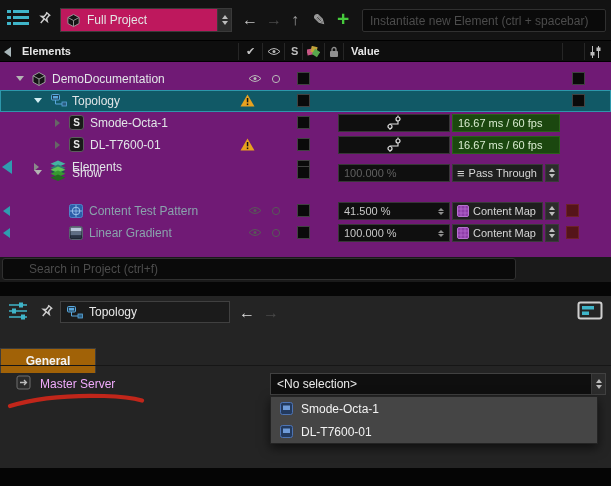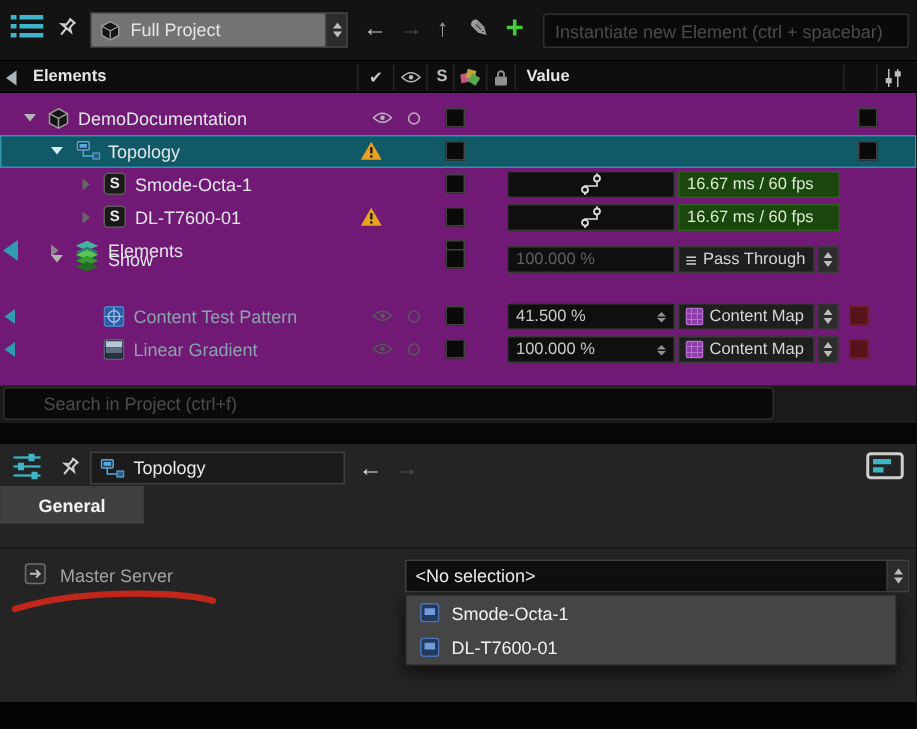--- a/index.html
+++ b/index.html
@@ -5,21 +5,21 @@
   *{margin:0;padding:0;box-sizing:border-box}
   html,body{background:#000}
   body{font-family:"Liberation Sans",sans-serif}
   #app{position:relative;width:611px;height:486px;background:#1e1e1e;overflow:hidden}
   .abs{position:absolute}
   .icon{position:absolute;display:flex;align-items:center;justify-content:center}
 
   
   #toolbar{position:absolute;left:0;top:0;width:611px;height:41px;background:#131313;border-bottom:1px solid #000}
   .navglyph{font-size:16px;font-weight:bold;line-height:1;cursor:default}
-  #proj-select{position:absolute;left:60px;top:8px;width:172px;height:24px;background:#737373;border:1px solid #3a3a3a;display:flex;align-items:center;padding-left:5px}
+  #proj-select{position:absolute;left:60px;top:8px;width:172px;height:24px;background:#be185d;border:1px solid #3a3a3a;display:flex;align-items:center;padding-left:5px}
   #proj-select .lbl{color:#e4e4e4;font-size:12px;margin-left:6px;flex:1}
   .combo-step{width:14px;align-self:stretch;background:#2c2c2c;border-left:1px solid #3a3a3a;display:flex;flex-direction:column;align-items:center;justify-content:center;gap:2px;margin-left:auto}
   .tri-up{width:0;height:0;border-left:3.5px solid transparent;border-right:3.5px solid transparent;border-bottom:4px solid #bdbdbd}
   .tri-dn{width:0;height:0;border-left:3.5px solid transparent;border-right:3.5px solid transparent;border-top:4px solid #bdbdbd}
   .txtinput{background:#0a0a0a;border:1px solid #303030;border-radius:2px;color:#cfcfcf;font-size:12px;padding:0 7px;font-family:inherit;outline:none}
   .txtinput::placeholder{color:#4c4c4c}
 
   
   #elhead{position:absolute;left:0;top:41px;width:611px;height:21px;background:#0e0e0e;border-bottom:1px solid #000}
   .coltitle{position:absolute;font-size:11px;font-weight:bold;color:#e6e6e6;top:4px}
@@ -53,23 +53,23 @@
   .menu-glyph{color:#cfcfcf;font-size:13px;font-weight:bold;line-height:1}
 
   
   #searchbar{position:absolute;left:0;top:257px;width:611px;height:25px;background:#1a1a1a}
   
   #divider{position:absolute;left:0;top:282px;width:611px;height:14px;background:#060606}
 
   
   #inspector{position:absolute;left:0;top:296px;width:611px;height:172px;background:#242424}
   #crumbbox{position:absolute;left:60px;top:5px;width:170px;height:22px;background:#1b1b1b;border:1px solid #404040;display:flex;align-items:center;gap:6px;padding:0 6px;color:#e8e8e8;font-size:12px}
-  #tab-general{position:absolute;left:0;top:28px;width:96px;height:25px;background:#404040;border:1px solid #3c3c3c;border-bottom:none;color:#f2f2f2;font-weight:bold;font-size:12px;display:flex;align-items:center;justify-content:center}
+  #tab-general{position:absolute;left:0;top:52px;width:96px;height:25px;background:#a16207;border:1px solid #3c3c3c;border-bottom:none;color:#f2f2f2;font-weight:bold;font-size:12px;display:flex;align-items:center;justify-content:center}
   #tabline{position:absolute;left:0;top:69px;width:611px;height:1px;background:#161616}
-  #ms-label{position:absolute;left:40px;top:81px;font-size:12px;color:#a3a3a3}
+  #ms-label{position:absolute;left:40px;top:81px;font-size:12px;color:#f0abfc}
   #ms-select{position:absolute;left:270px;top:77px;width:336px;height:22px;background:#0f0f0f;border:1px solid #414141;display:flex;align-items:center;padding-left:6px;color:#eaeaea;font-size:12px}
   #ms-list{position:absolute;left:270px;top:100px;width:328px;height:48px;background:#454545;border:1px solid #232323;box-shadow:0 4px 10px rgba(0,0,0,.6)}
   .opt{height:23px;display:flex;align-items:center;gap:8px;padding-left:9px;color:#f2f2f2;font-size:12px}
   #bottomstrip{position:absolute;left:0;top:468px;width:611px;height:18px;background:#050505}
 </style>
 </head>
 <body>
 
 <div id="app">
 

